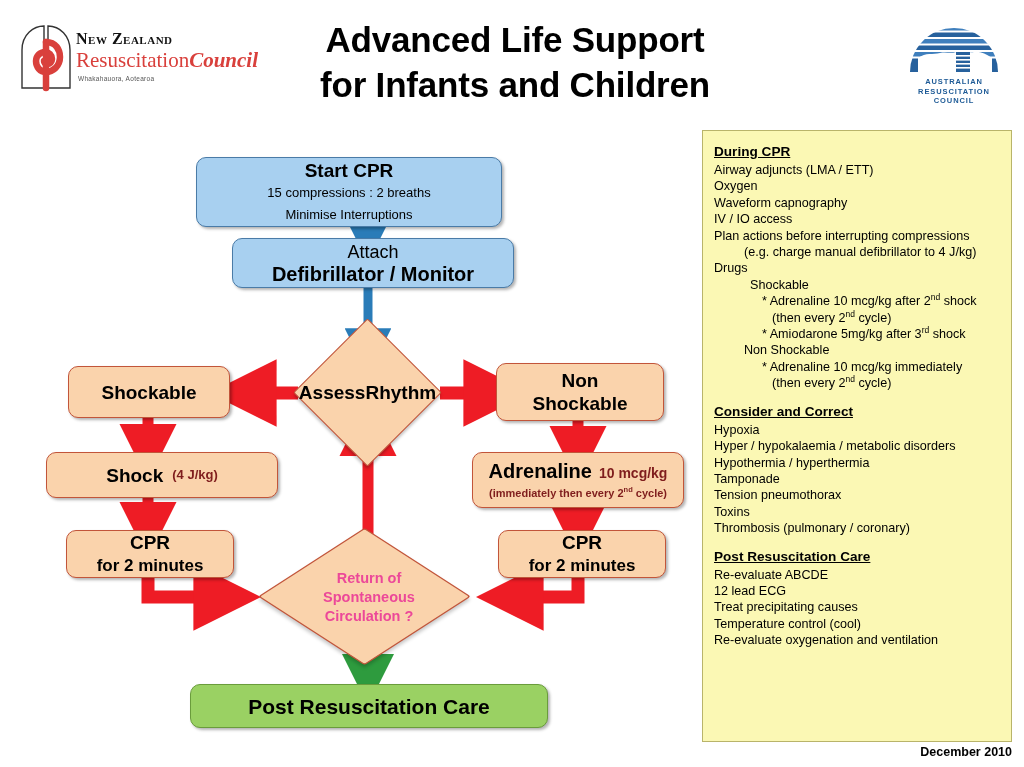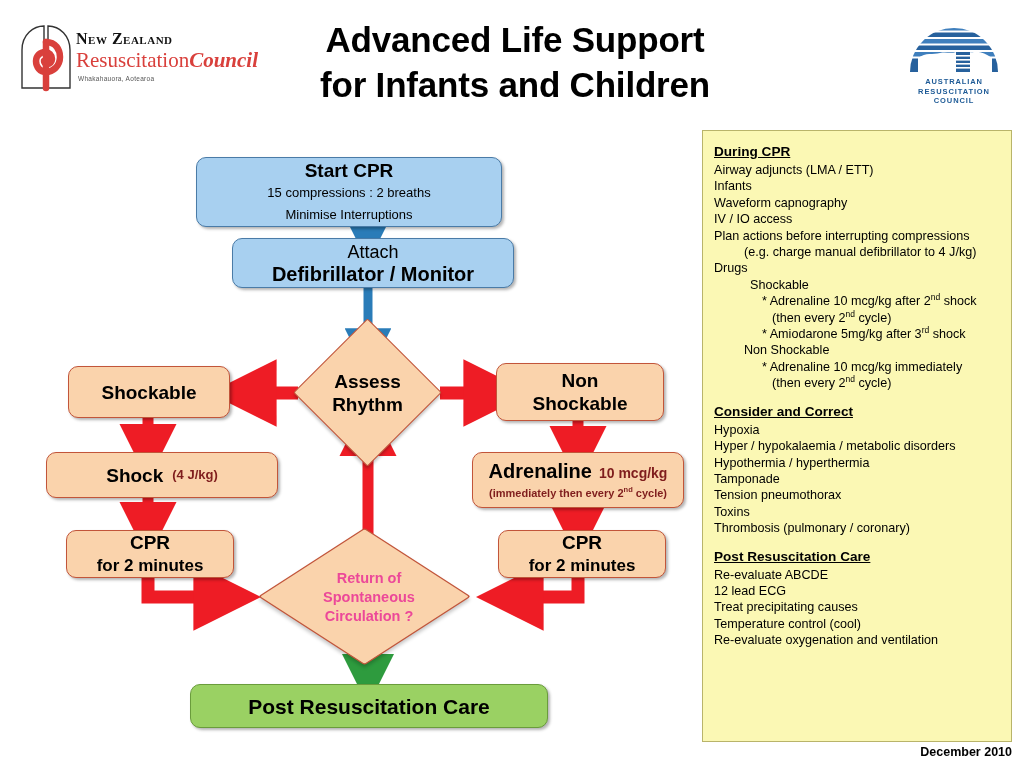--- a/index.html
+++ b/index.html
@@ -133,21 +133,21 @@
     background: #fad3ac;
     border: 1px solid #c2553a;
     transform: rotate(45deg);
     border-radius: 2px;
     box-shadow: 2px 2px 3px rgba(0,0,0,0.22);
   }
   .diamond .dlabel {
     position: absolute;
     inset: 0;
     display: flex;
-    flex-direction: column;
+    flex-direction: row;
     align-items: center;
     justify-content: center;
     text-align: center;
     font-weight: 700;
     color: #000;
     z-index: 2;
   }
 
   
   #arrows {
@@ -348,21 +348,21 @@
   </div>
 
   <div class="node node-green" style="left:190px; top:684px; width:358px; height:44px;">
     <div class="l1" style="font-size:21px;">Post Resuscitation Care</div>
   </div>
 
   <div class="panel">
 
     <h3>During CPR</h3>
     <div class="line">Airway adjuncts (LMA / ETT)</div>
-    <div class="line">Infants</div>
+    <div class="line">Oxygen</div>
     <div class="line">Waveform capnography</div>
     <div class="line">IV / IO access</div>
     <div class="line">Plan actions before interrupting compressions</div>
     <div class="line ind1">(e.g. charge manual defibrillator to 4 J/kg)</div>
     <div class="line">Drugs</div>
     <div class="line ind2">Shockable</div>
     <div class="line ind3"><span>* Adrenaline 10 mcg/kg after 2</span><sup>nd</sup><span> shock</span></div>
     <div class="line" style="padding-left:58px;"><span>(then every 2</span><sup>nd</sup><span> cycle)</span></div>
     <div class="line ind3"><span>* Amiodarone 5mg/kg after 3</span><sup>rd</sup><span> shock</span></div>
     <div class="line ind2" style="padding-left:30px;">Non Shockable</div>

